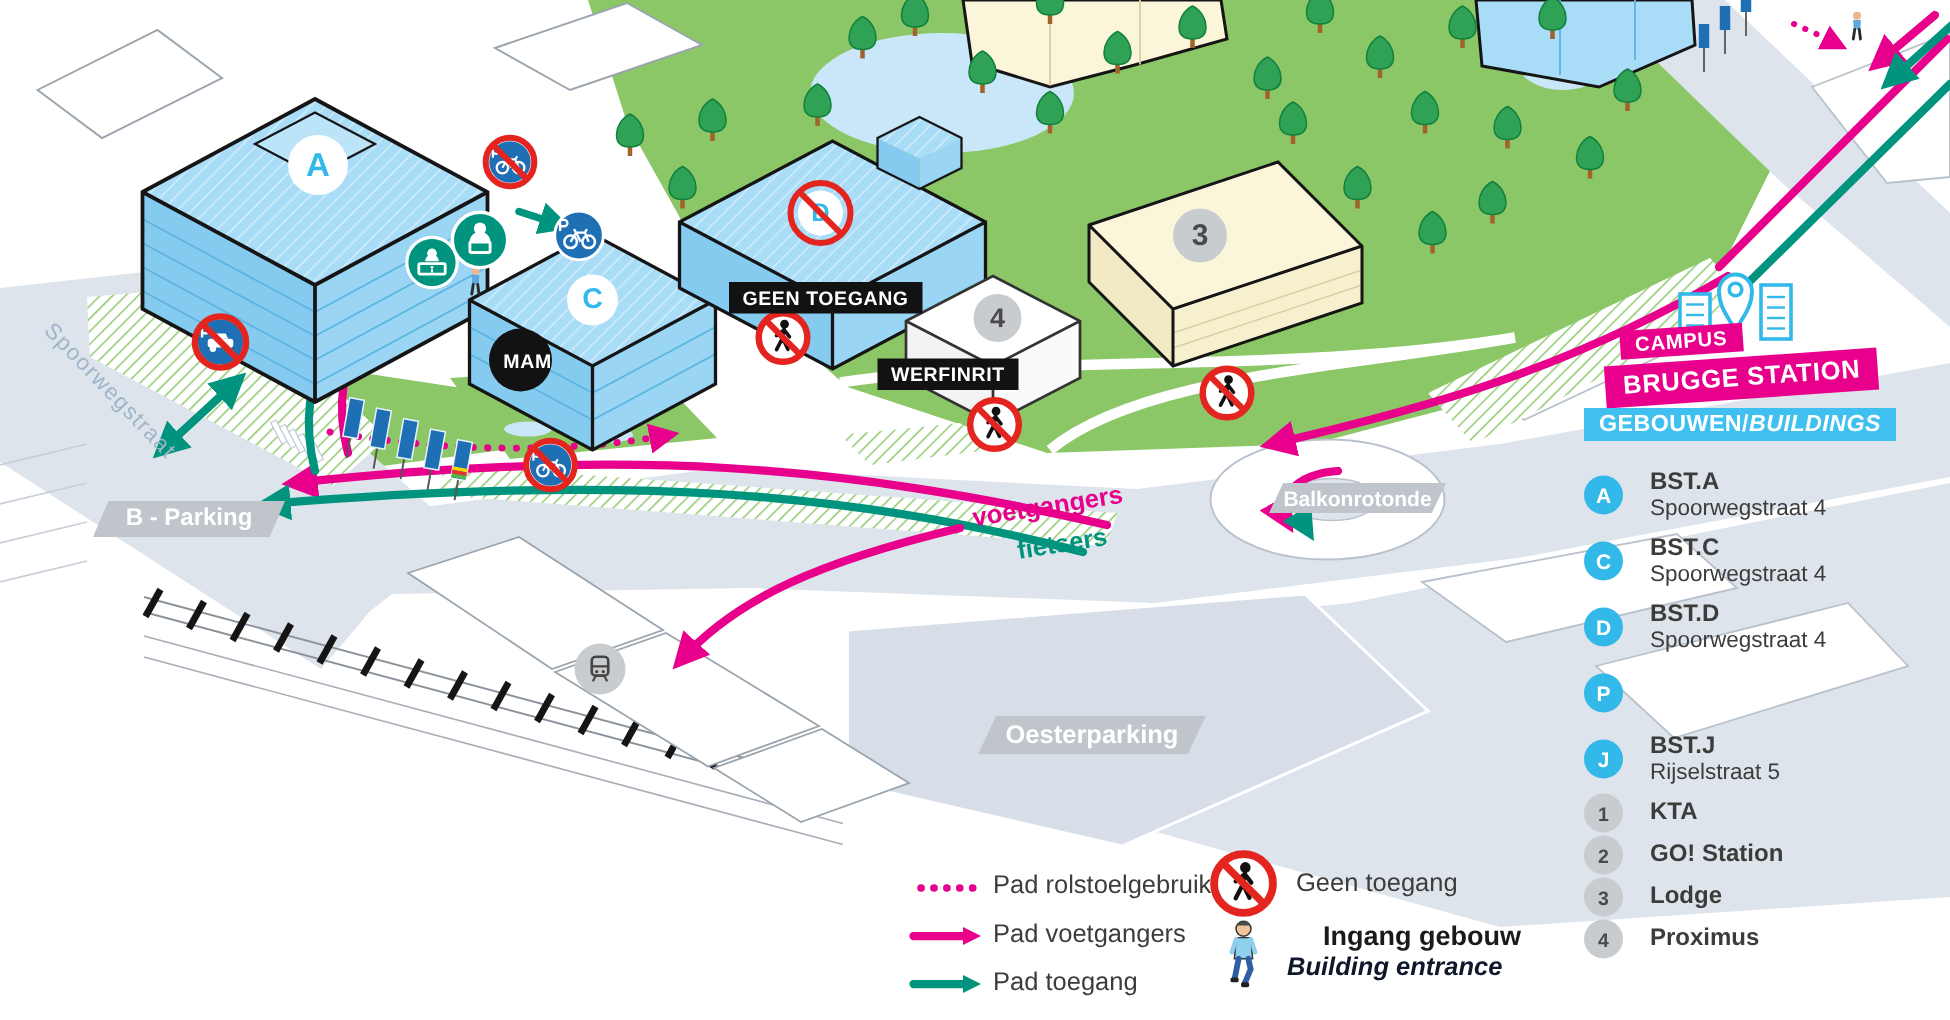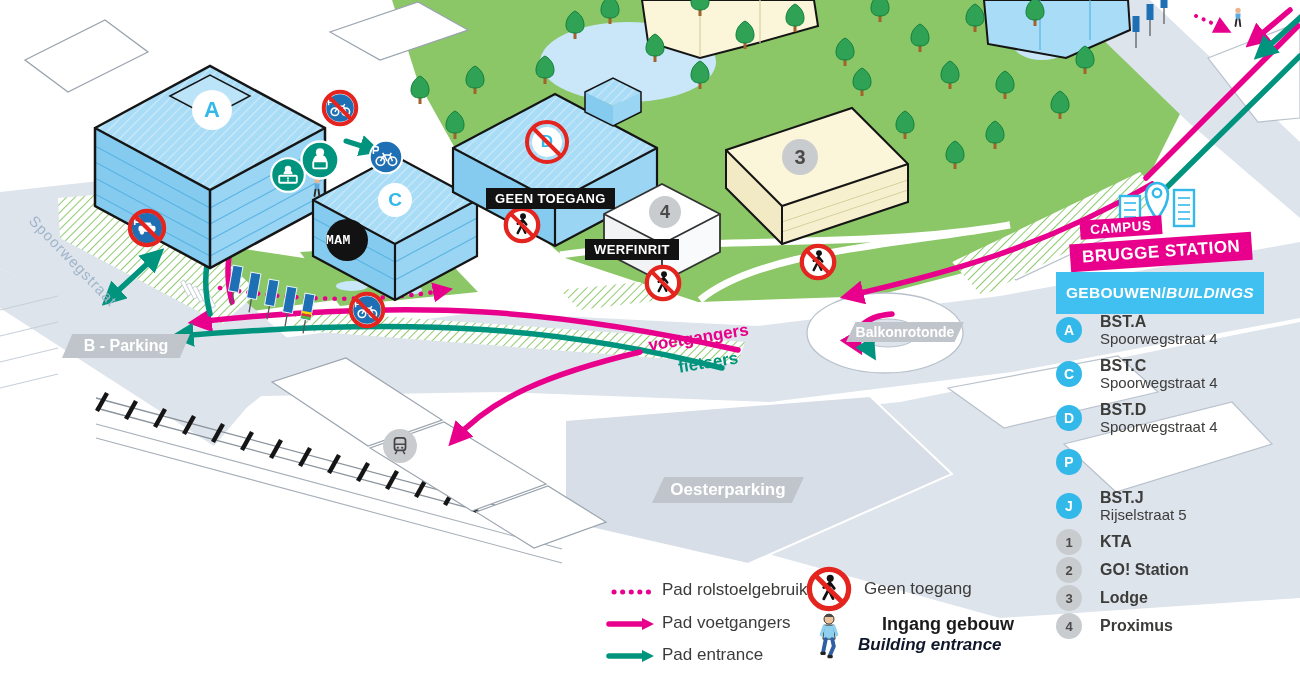--- a/index.html
+++ b/index.html
@@ -16,33 +16,33 @@
   
   .street-label{color:#9FB5C9;font-size:15px;letter-spacing:1px;transform:rotate(46deg);transform-origin:0 0;}
   .blabel{background:#121212;color:#fff;font-weight:800;font-size:13px;padding:3px 9px;letter-spacing:.4px;white-space:nowrap;}
   .gbanner{background:var(--bannergray);color:#fff;font-weight:800;text-align:center;
            clip-path:polygon(8% 0,100% 0,92% 100%,0 100%);white-space:nowrap;}
   .path-label{font-weight:800;font-size:17px;transform:rotate(-9deg);white-space:nowrap;}
   .circle-badge{border-radius:50%;display:flex;align-items:center;justify-content:center;font-weight:800;box-sizing:border-box;}
   .badge-white{background:#fff;color:var(--cyan);}
   .badge-gray{background:#C9CCCE;color:#4A4A4A;}
   .badge-cyan{background:var(--cyan);color:#fff;}
-  .mam-circle{background:#121212;color:#fff;border-radius:50%;display:flex;flex-direction:column;align-items:flex-start;justify-content:center;font-family:Liberation Mono, monospace;}
+  .mam-circle{background:#121212;color:#fff;border-radius:50%;display:flex;flex-direction:column;align-items:flex-end;justify-content:center;}
 
   
   .dcross{position:absolute;}
   .dcross .ring{position:absolute;left:0;top:0;width:44px;height:44px;border:4px solid var(--red);border-radius:50%;box-sizing:border-box;background:transparent;}
   .dcross .inner{position:absolute;left:7px;top:7px;width:30px;height:30px;font-size:17px;}
   .dcross .slash{position:absolute;left:20px;top:3px;width:4px;height:38px;background:var(--red);transform:rotate(-45deg);border-radius:2px;}
 
   
   #panel{left:1050px;top:172px;width:250px;height:500px;}
   .pinkbar{position:absolute;background:var(--pink);color:#fff;font-weight:800;letter-spacing:.5px;transform:rotate(-4deg);}
   #gebouwen-bar{position:absolute;left:6px;top:100px;background:#3FC0F0;color:#fff;font-weight:800;
-                font-size:15.5px;padding:12px 10px;letter-spacing:.3px;white-space:nowrap;}
+                font-size:15.5px;padding:2px 10px;letter-spacing:.3px;white-space:nowrap;}
   #gebouwen-bar .it{font-style:italic;}
   #blist{position:absolute;left:6px;top:136px;width:244px;display:flex;flex-direction:column;}
   .brow{display:flex;align-items:center;}
   .brow.two{height:44px;}
   .brow.one{height:28px;}
   .brow .cb{width:26px;height:26px;font-size:14px;margin-right:18px;flex:none;}
   .brow .txt{line-height:1.12;}
   .bname{font-weight:800;font-size:16px;color:var(--darktext);}
   .baddr{font-size:15px;color:var(--darktext);}
 
@@ -526,21 +526,21 @@
     <svg class="abs" style="left:606px;top:617px;" width="50" height="14">
       <line x1="3" y1="7" x2="36" y2="7" stroke="#E8008C" stroke-width="5.5" stroke-linecap="round"></line>
       <polygon points="36,1 48,7 36,13" fill="#E8008C"></polygon>
     </svg>
     <div class="abs leg-label" style="left:662px;top:613px;">Pad voetgangers</div>
 
     <svg class="abs" style="left:606px;top:649px;" width="50" height="14">
       <line x1="3" y1="7" x2="36" y2="7" stroke="#00947E" stroke-width="5.5" stroke-linecap="round"></line>
       <polygon points="36,1 48,7 36,13" fill="#00947E"></polygon>
     </svg>
-    <div class="abs leg-label" style="left:662px;top:645px;">Pad entrance</div>
+    <div class="abs leg-label" style="left:662px;top:645px;">Pad toegang</div>
 
     <svg class="abs" style="left:806px;top:566px;" width="46" height="46" viewBox="-15 -15 30 30">
         <use href="#noEntrySym" x="-15" y="-15" width="30" height="30"></use>
       </svg>
     <div class="abs leg-label" style="left:864px;top:579px;">Geen toegang</div>
 
     <svg class="abs" style="left:816px;top:612px;" width="26" height="50" viewBox="0 0 24 46">
       <circle cx="12" cy="6.5" r="4.6" fill="#EFC39B" stroke="#333" stroke-width="0.9"></circle>
       <path d="M7.8,4.6 a4.6,4.6 0 0 1 8.4,0 Z" fill="#4A4A4A"></path>
       <path d="M7.5,12 L16.5,12 L17.6,25 L6.4,25 Z" fill="#8FD0EE" stroke="#333" stroke-width="0.9"></path>

